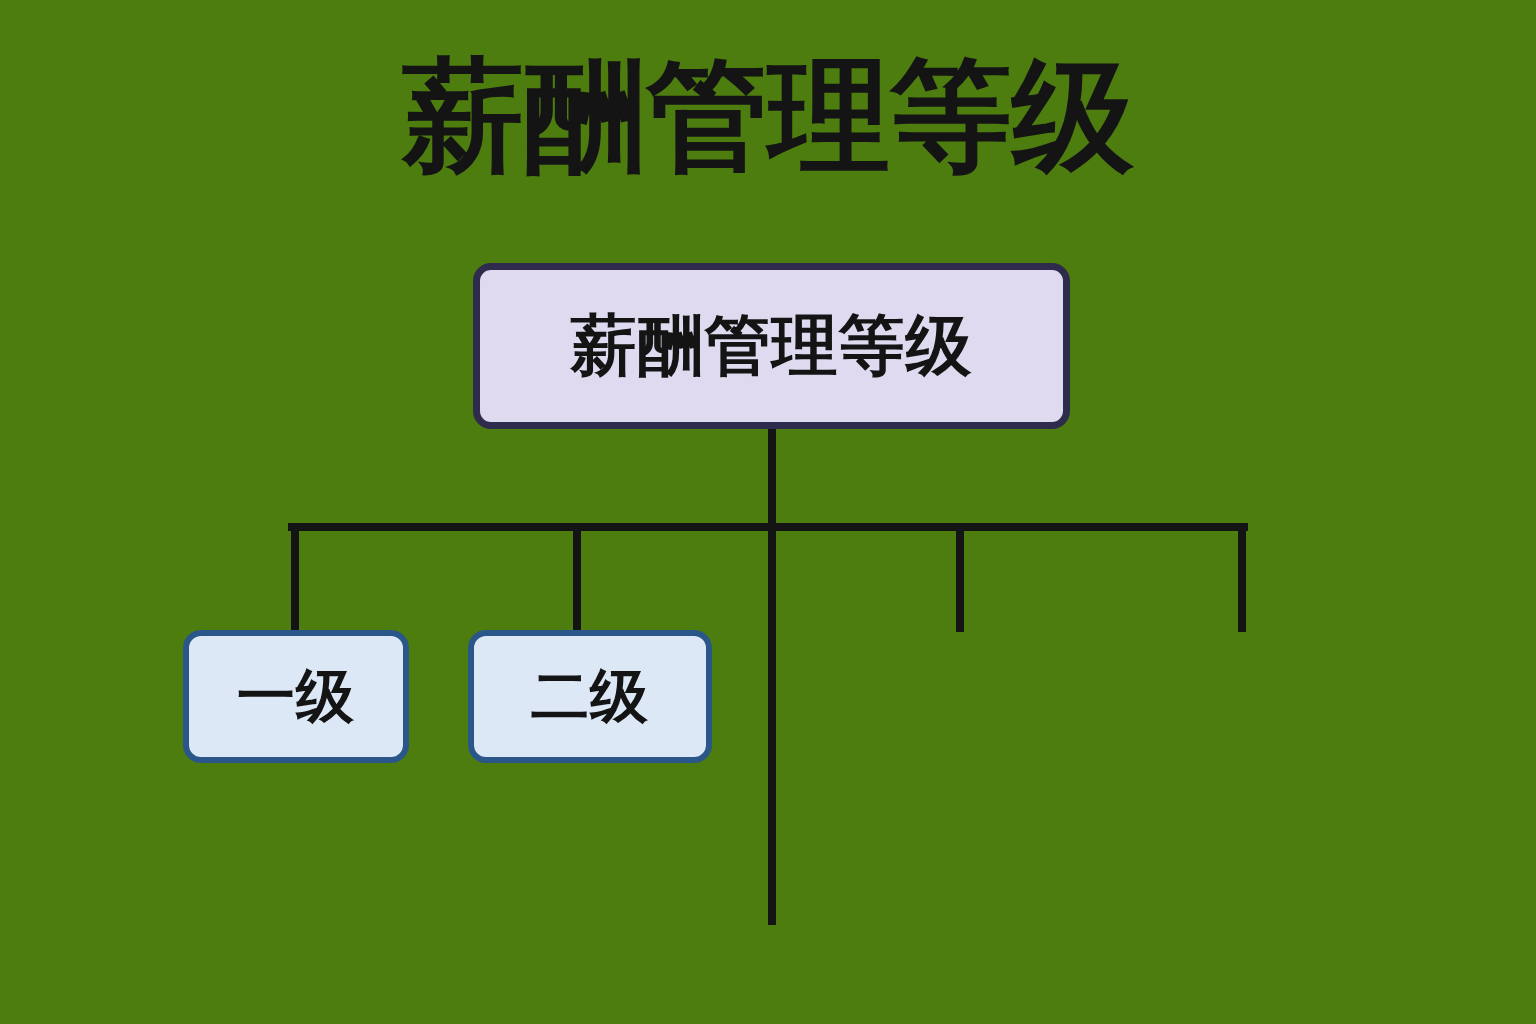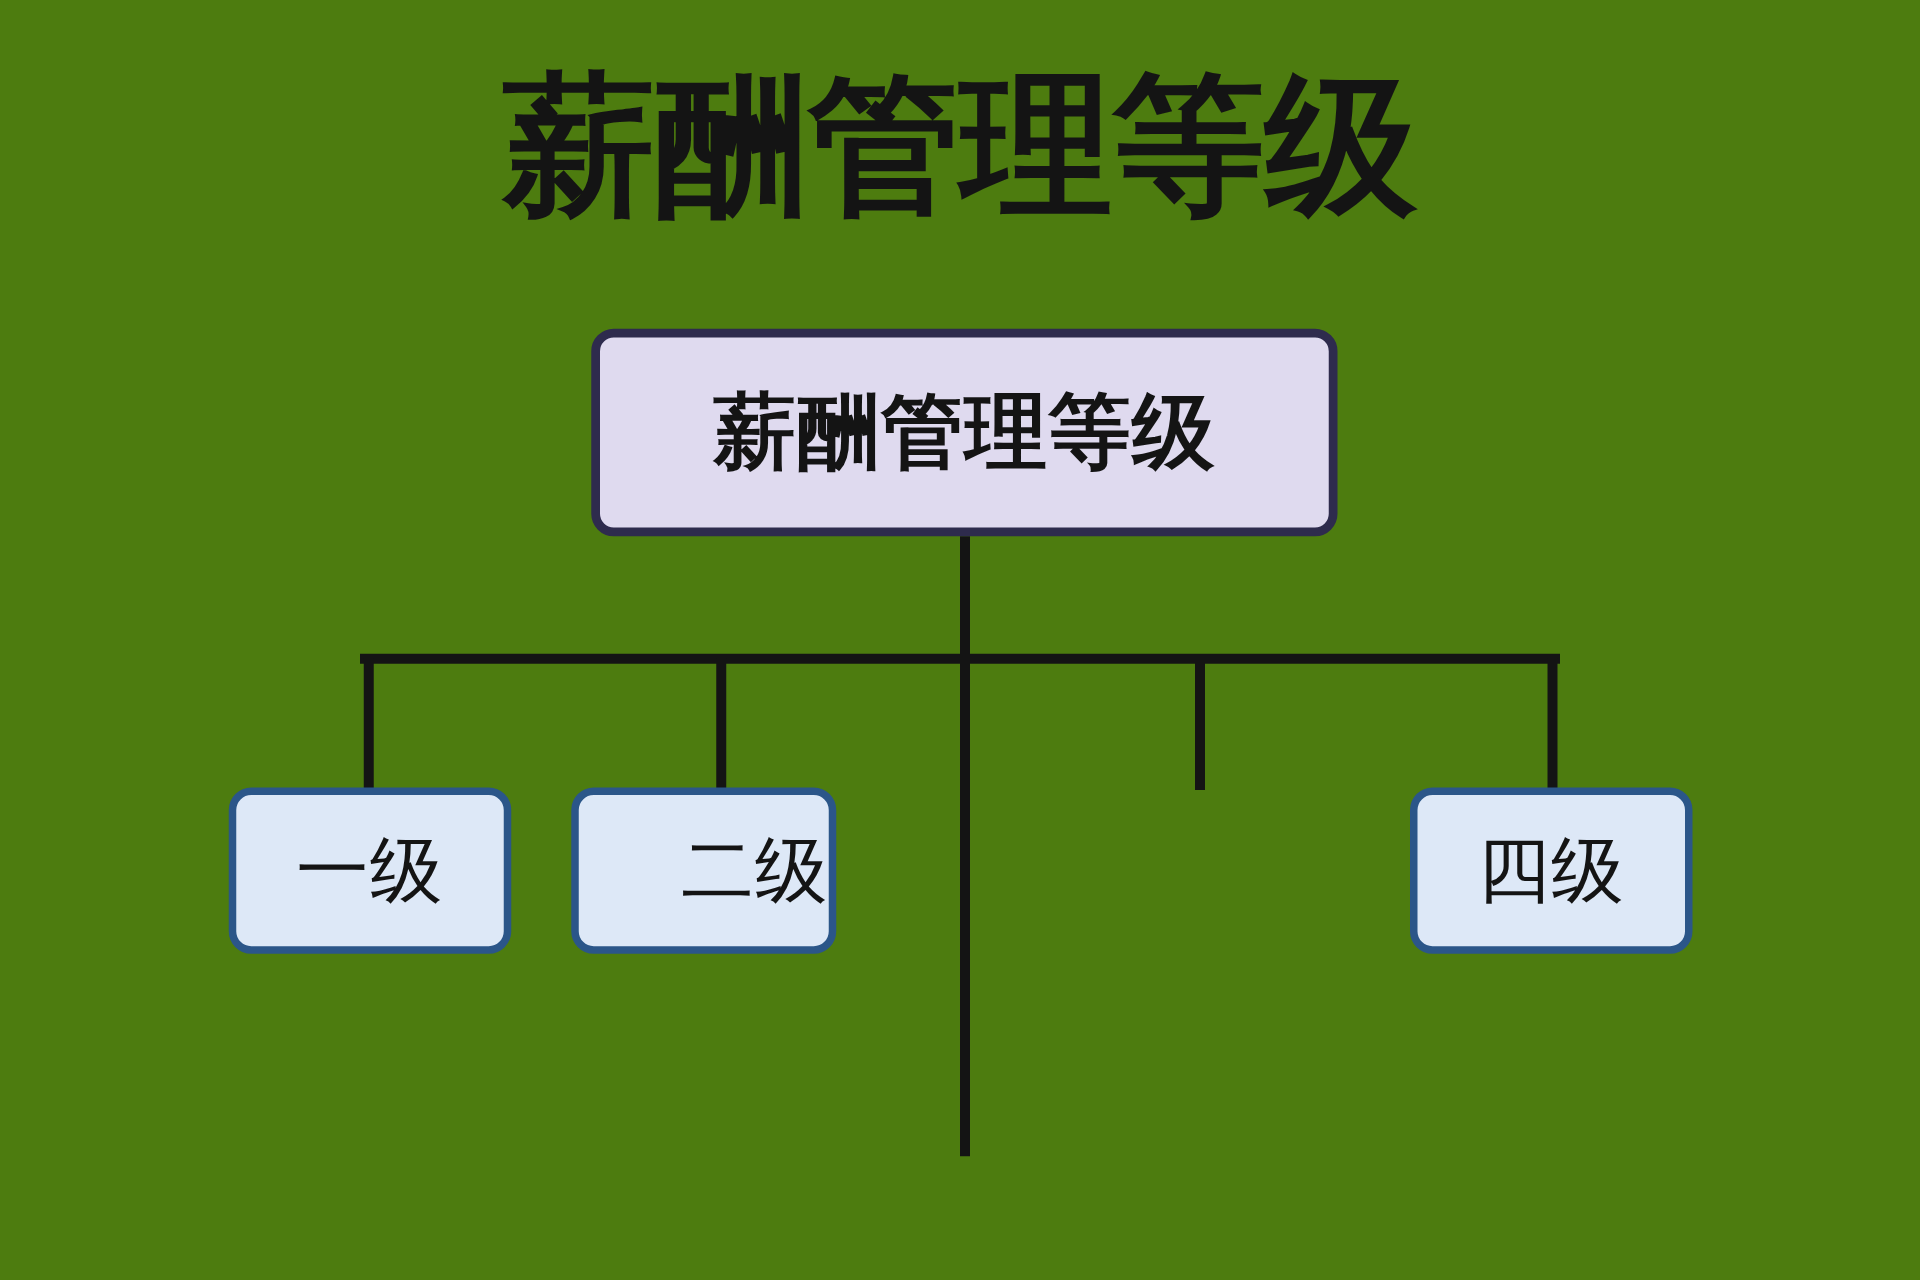--- a/index.html
+++ b/index.html
@@ -73,28 +73,28 @@
     white-space: nowrap;
   }
 
   .node-child {
     top: 630px;
     height: 133px;
     background: #dde8f7;
     border: 6px solid #2b5689;
     border-radius: 18px;
     font-size: 58px;
-    font-weight: 400;
+    font-weight: 700;
     color: #141414;
     letter-spacing: 1px;
     white-space: nowrap;
   }
 
   .child-0 { left: 183px;  width: 226px; }
-  .child-1 { left: 457px;  width: 212px; justify-content: flex-end; }
+  .child-1 { left: 468px;  width: 244px; }
   .child-2 { left: 847px;  width: 226px; }
   .child-3 { left: 1128px; width: 226px; }
 </style>
 </head>
 <body>
 
 <div id="canvas">
 
   <div class="page-title">薪酬管理等级</div>
 
@@ -118,17 +118,14 @@
 
   <div class="node node-child child-0">
     <span>一级</span>
   </div>
 
   <div class="node node-child child-1">
     <span>二级</span>
   </div>
 
 
-  <div class="node node-child child-3">
-    <span>四级</span>
-  </div>
 
 </div>
 
 </body></html>

